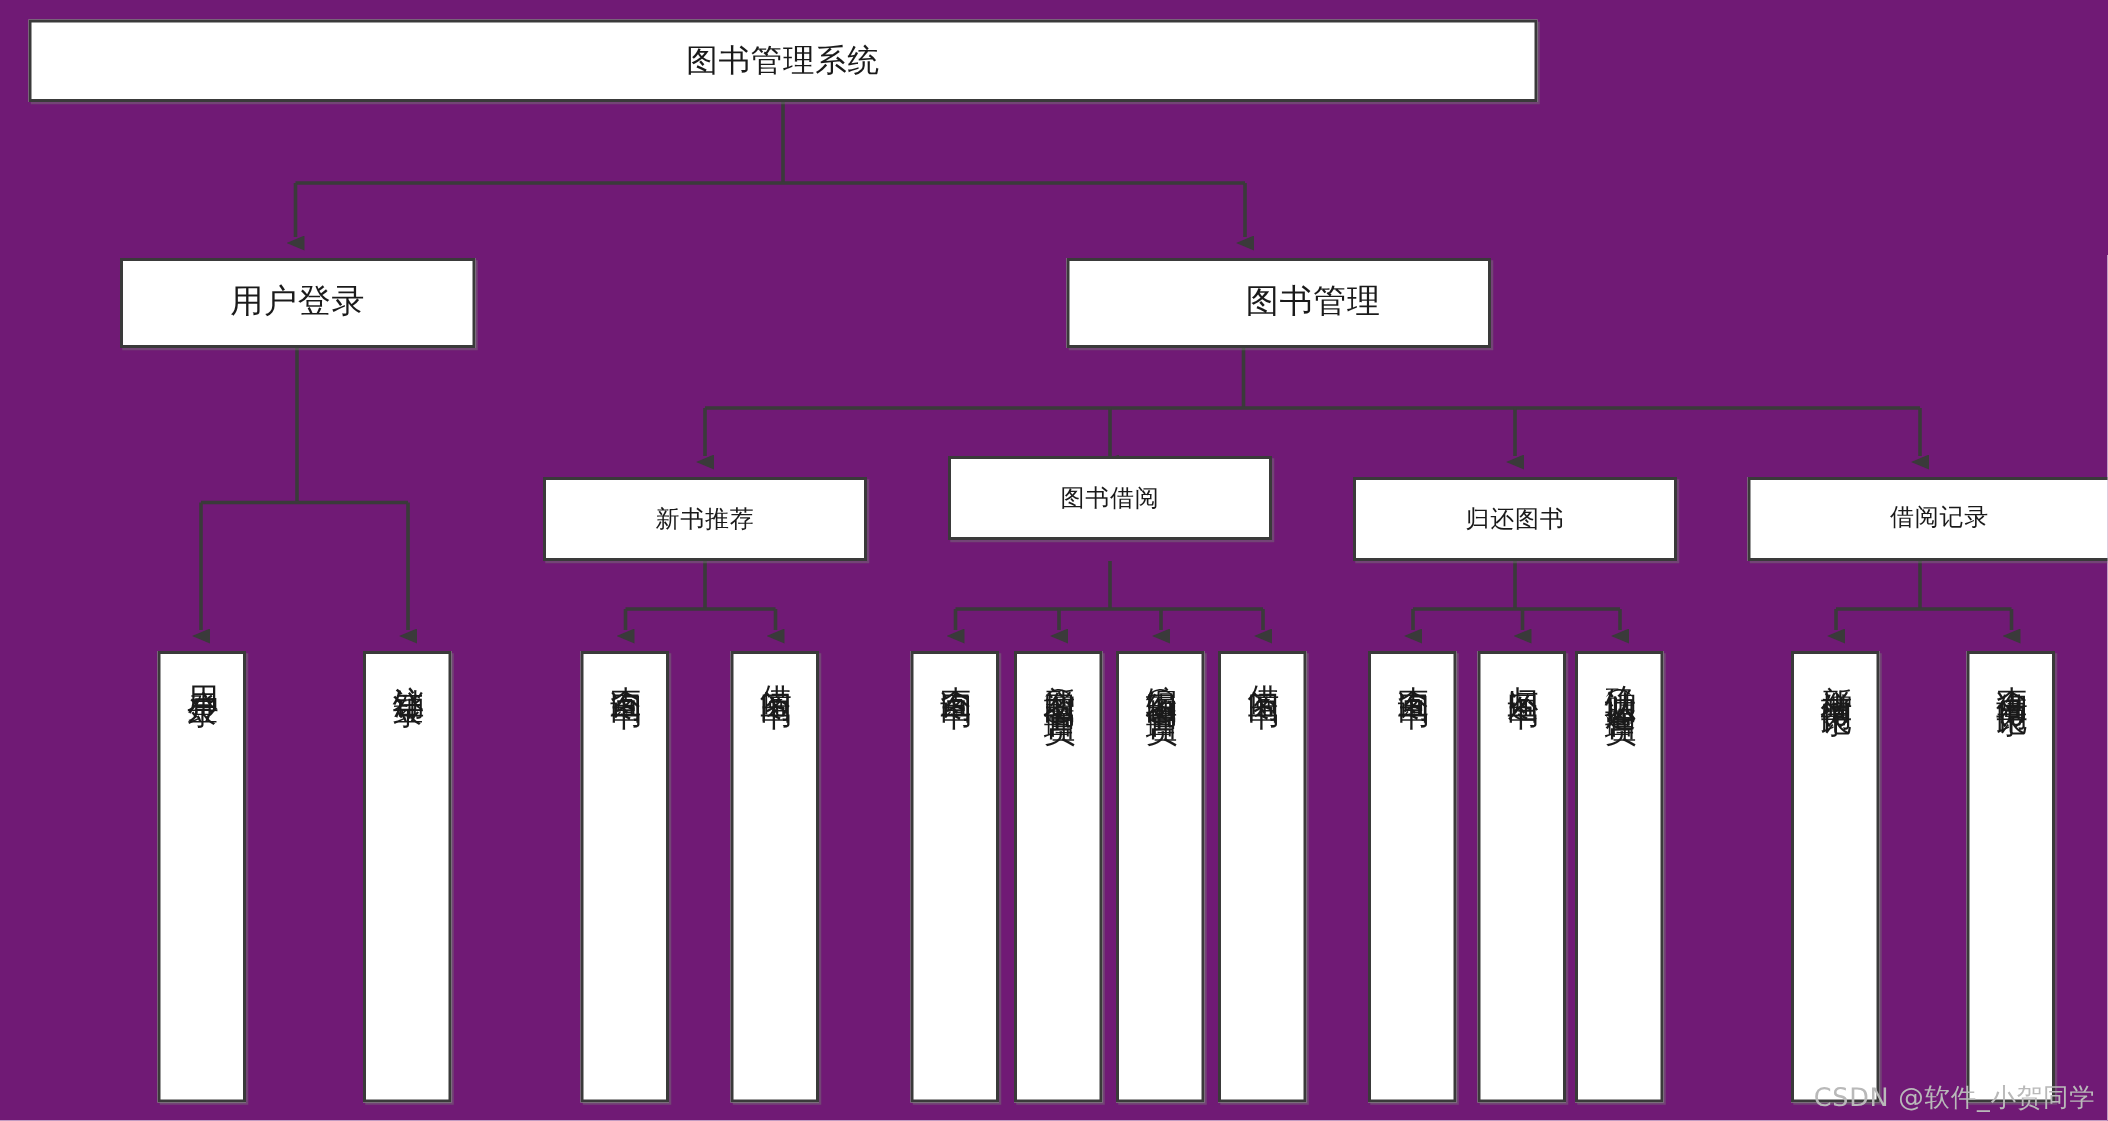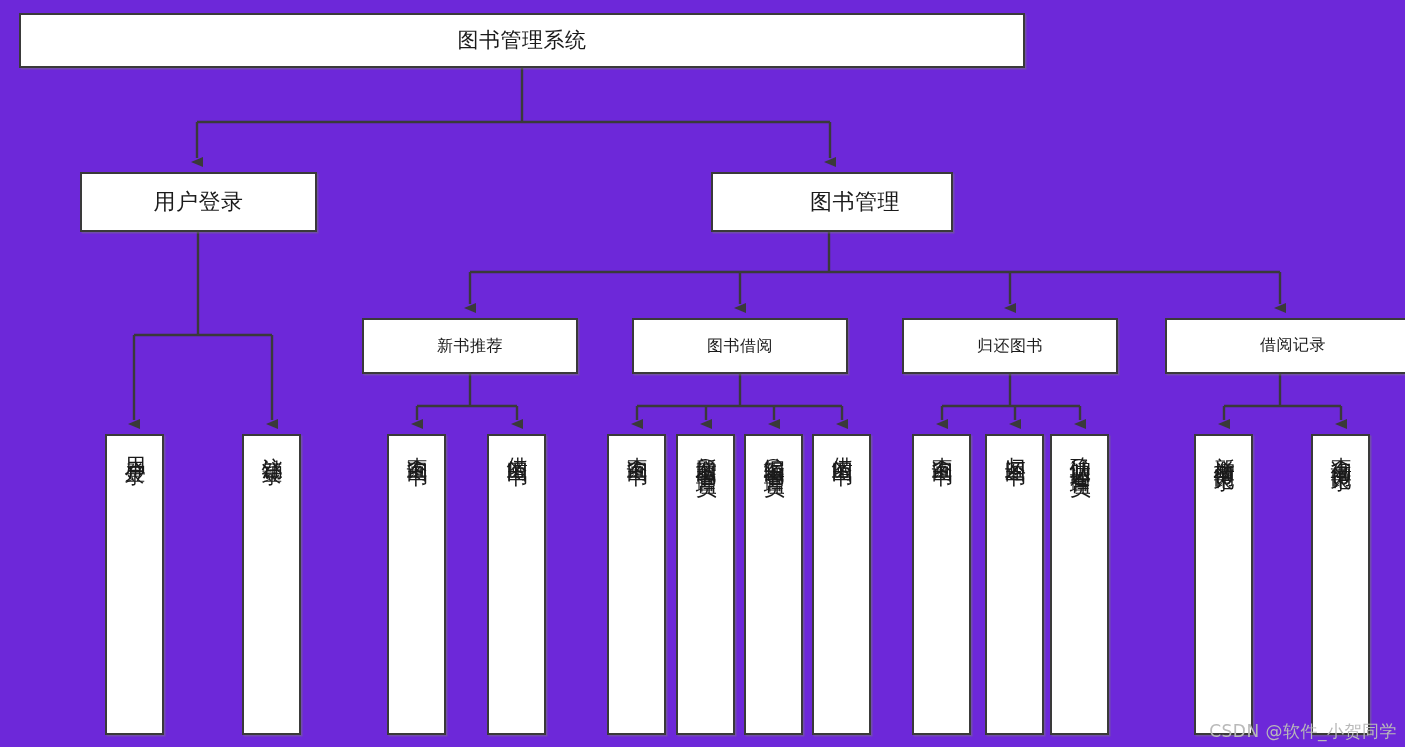--- a/index.html
+++ b/index.html
@@ -11,21 +11,21 @@
   body {
     width: 1405px;
     height: 747px;
     font-family: "DejaVu Sans", "Liberation Sans", sans-serif;
     overflow: hidden;
   }
   #diagram-root {
     position: relative;
     width: 1405px;
     height: 747px;
-    background: #6d28d9;
+    background: #701a75;
   }
   svg.connectors {
     position: absolute;
     left: 0;
     top: 0;
     width: 1405px;
     height: 747px;
     pointer-events: none;
   }
   .node {
@@ -141,28 +141,28 @@
     </g>
   </svg>
 
   <div class="node lvl0" id="node-root" style="left: 19px; top: 13px; width: 1006px; height: 55px;">
     <span class="node-label">图书管理系统</span>
   </div>
 
   <div class="node lvl1" id="node-l1-0" style="left: 80px; top: 172px; width: 237px; height: 60px;">
     <span class="node-label">用户登录</span>
   </div>
-  <div class="node lvl1" id="node-l1-1" style="left: 711px; top: 172px; width: 242px; height: 60px; padding-left: 46px;">
+  <div class="node lvl1" id="node-l1-1" style="left: 711px; top: 172px; width: 283px; height: 60px; padding-left: 46px;">
     <span class="node-label">图书管理</span>
   </div>
 
   <div class="node lvl2" id="node-l2-0" style="left: 362px; top: 318px; width: 216px; height: 56px;">
     <span class="node-label">新书推荐</span>
   </div>
-  <div class="node lvl2" id="node-l2-1" style="left: 632px; top: 318px; width: 216px; height: 56px;">
+  <div class="node lvl2" id="node-l2-1" style="left: 632px; top: 304px; width: 216px; height: 56px;">
     <span class="node-label">图书借阅</span>
   </div>
   <div class="node lvl2" id="node-l2-2" style="left: 902px; top: 318px; width: 216px; height: 56px;">
     <span class="node-label">归还图书</span>
   </div>
   <div class="node lvl2" id="node-l2-3" style="left: 1165px; top: 318px; width: 256px; height: 56px; font-family: Liberation Mono, monospace;">
     <span class="node-label">借阅记录</span>
   </div>
 
   <div class="node lvl3 vertical" id="node-leaf-0" style="left: 105px; top: 434px; width: 59px; height: 301px;">

